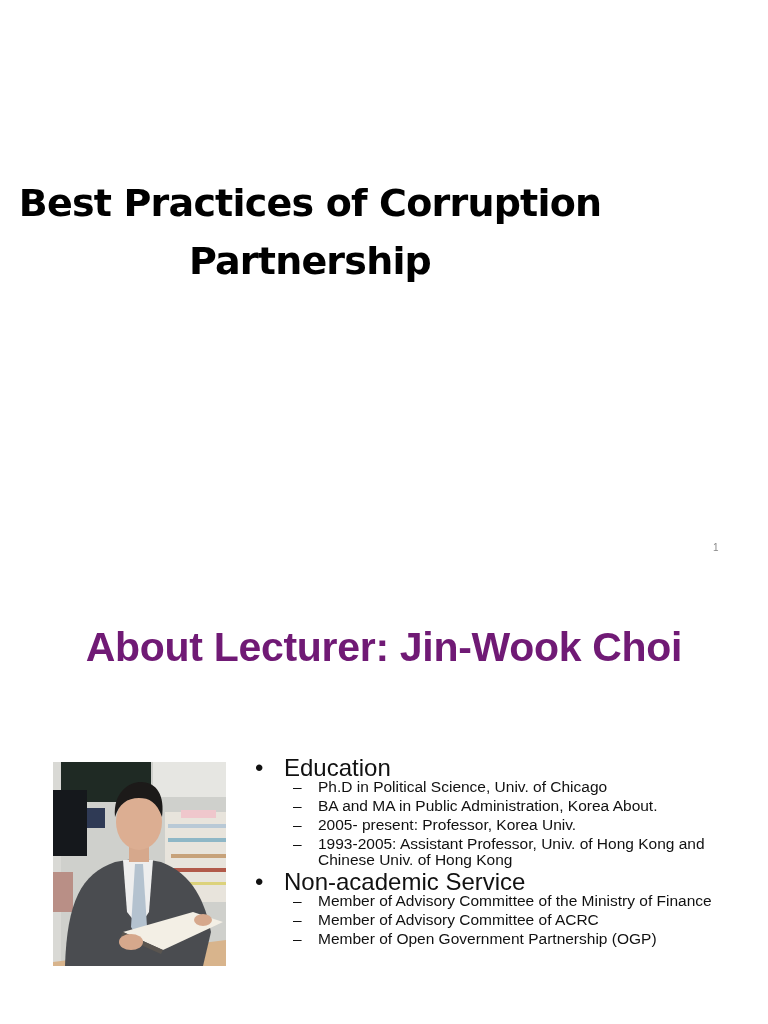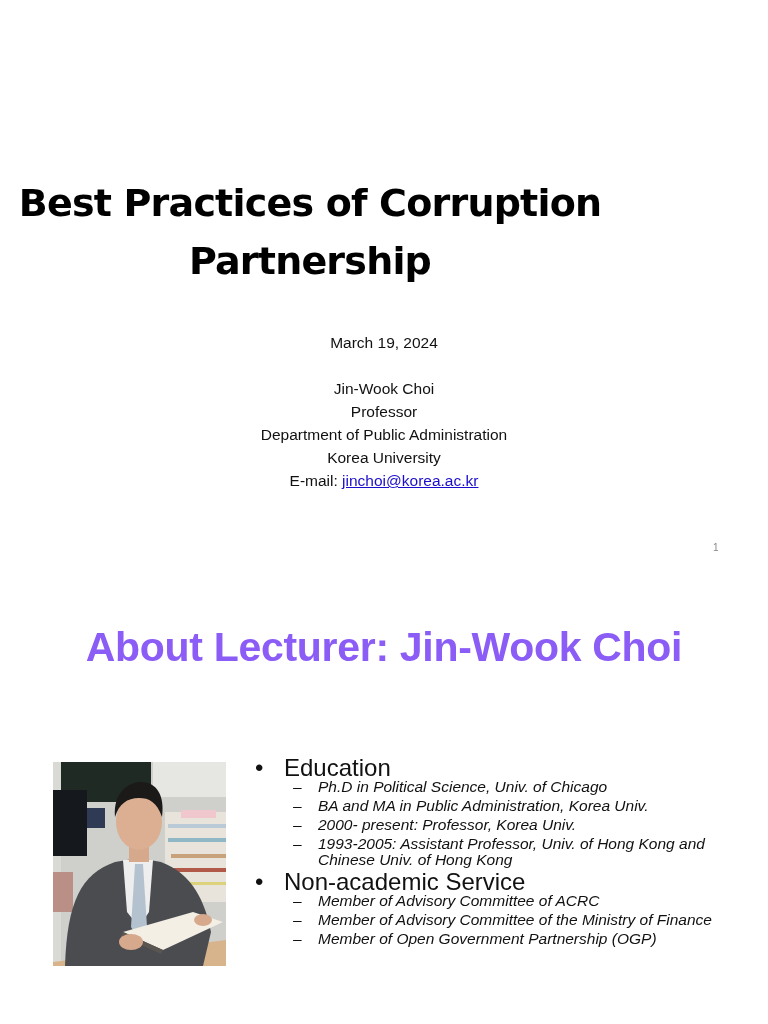--- a/index.html
+++ b/index.html
@@ -13,49 +13,40 @@
     .title1 span { display: block; }
 
     .info { position: absolute; left: 0; width: 768px; top: 331px; text-align: center; font-size: 15.5px; line-height: 23px; color: #111; }
     .info .line { display: block; }
     .info .gap { height: 23px; }
     .email-link { color: #1a0dcc; text-decoration: underline; }
 
     .pagenum { position: absolute; left: 713px; top: 542px; font-size: 10px; color: #888; }
 
     .title2 { position: absolute; left: 0; width: 768px; top: 46px; text-align: center; font-weight: bold;
-      font-size: 41px; line-height: 50px; color: #8b5cf6; letter-spacing: -0.3px; }
+      font-size: 41px; line-height: 50px; color: #701a75; letter-spacing: -0.3px; }
 
     .photo { position: absolute; left: 53px; top: 186px; width: 173px; height: 204px; overflow: hidden; background: #c9c9c4; }
     .photo svg { display: block; }
 
     .bullets { position: absolute; left: 255px; top: 181px; width: 490px; }
     .b1 { position: relative; font-size: 24px; line-height: 22px; padding-left: 29px; margin-bottom: 0px; }
     .b1::before { content: "•"; position: absolute; left: 0; top: 0; }
     .sub { margin: 0; padding: 0; list-style: none; }
-    .b2 { position: relative; font-size: 15.5px; line-height: 16px; padding-left: 63px; margin-bottom: 3px; font-style: italic; }
+    .b2 { position: relative; font-size: 15.5px; line-height: 16px; padding-left: 63px; margin-bottom: 3px; }
     .b2::before { content: "–"; position: absolute; left: 38px; top: 0; }
     .group { margin-bottom: 2px; }
   </style>
 </head>
 <body>
 
 <div id="slide1" class="slide">
   <div class="title1">
     <span>Best Practices of Corruption</span>
     <span>Partnership</span>
-  </div>
-  <div class="info">
-    <span class="line">March 19, 2024</span>
-    <span class="line gap"></span>
-    <span class="line">Jin-Wook Choi</span>
-    <span class="line">Professor</span>
-    <span class="line">Department of Public Administration</span>
-    <span class="line">Korea University</span>
-    <span class="line"><span>E-mail: </span><a class="email-link">jinchoi@korea.ac.kr</a></span>
   </div>
   <div class="pagenum">1</div>
 </div>
 
 <div id="slide2" class="slide">
   <div class="title2">About Lecturer: Jin-Wook Choi</div>
 
   <div class="photo">
     <svg width="173" height="204" viewBox="0 0 173 204" xmlns="http://www.w3.org/2000/svg">
 
@@ -95,31 +86,31 @@
       <ellipse cx="78" cy="180" rx="12" ry="8" fill="#d6a88c"></ellipse>
       <ellipse cx="150" cy="158" rx="9" ry="6" fill="#d6a88c"></ellipse>
     </svg>
   </div>
 
   <div class="bullets">
     <div class="group">
       <div class="b1">Education</div>
       <ul class="sub">
         <li class="b2">Ph.D in Political Science, Univ. of Chicago</li>
-        <li class="b2">BA and MA in Public Administration, Korea Univ.</li>
+        <li class="b2">BA and MA in Public Administration, Korea About.</li>
       </ul>
     </div>
     <div class="group">
       <ul class="sub">
-        <li class="b2">2000- present: Professor, Korea Univ.</li>
+        <li class="b2">2005- present: Professor, Korea Univ.</li>
         <li class="b2">1993-2005: Assistant Professor, Univ. of Hong Kong and Chinese Univ. of Hong Kong</li>
       </ul>
     </div>
     <div class="group">
       <div class="b1">Non-academic Service</div>
       <ul class="sub">
+        <li class="b2">Member of Advisory Committee of the Ministry of Finance</li>
         <li class="b2">Member of Advisory Committee of ACRC</li>
-        <li class="b2">Member of Advisory Committee of the Ministry of Finance</li>
         <li class="b2">Member of Open Government Partnership (OGP)</li>
       </ul>
     </div>
   </div>
 </div>
 
 </body></html>

